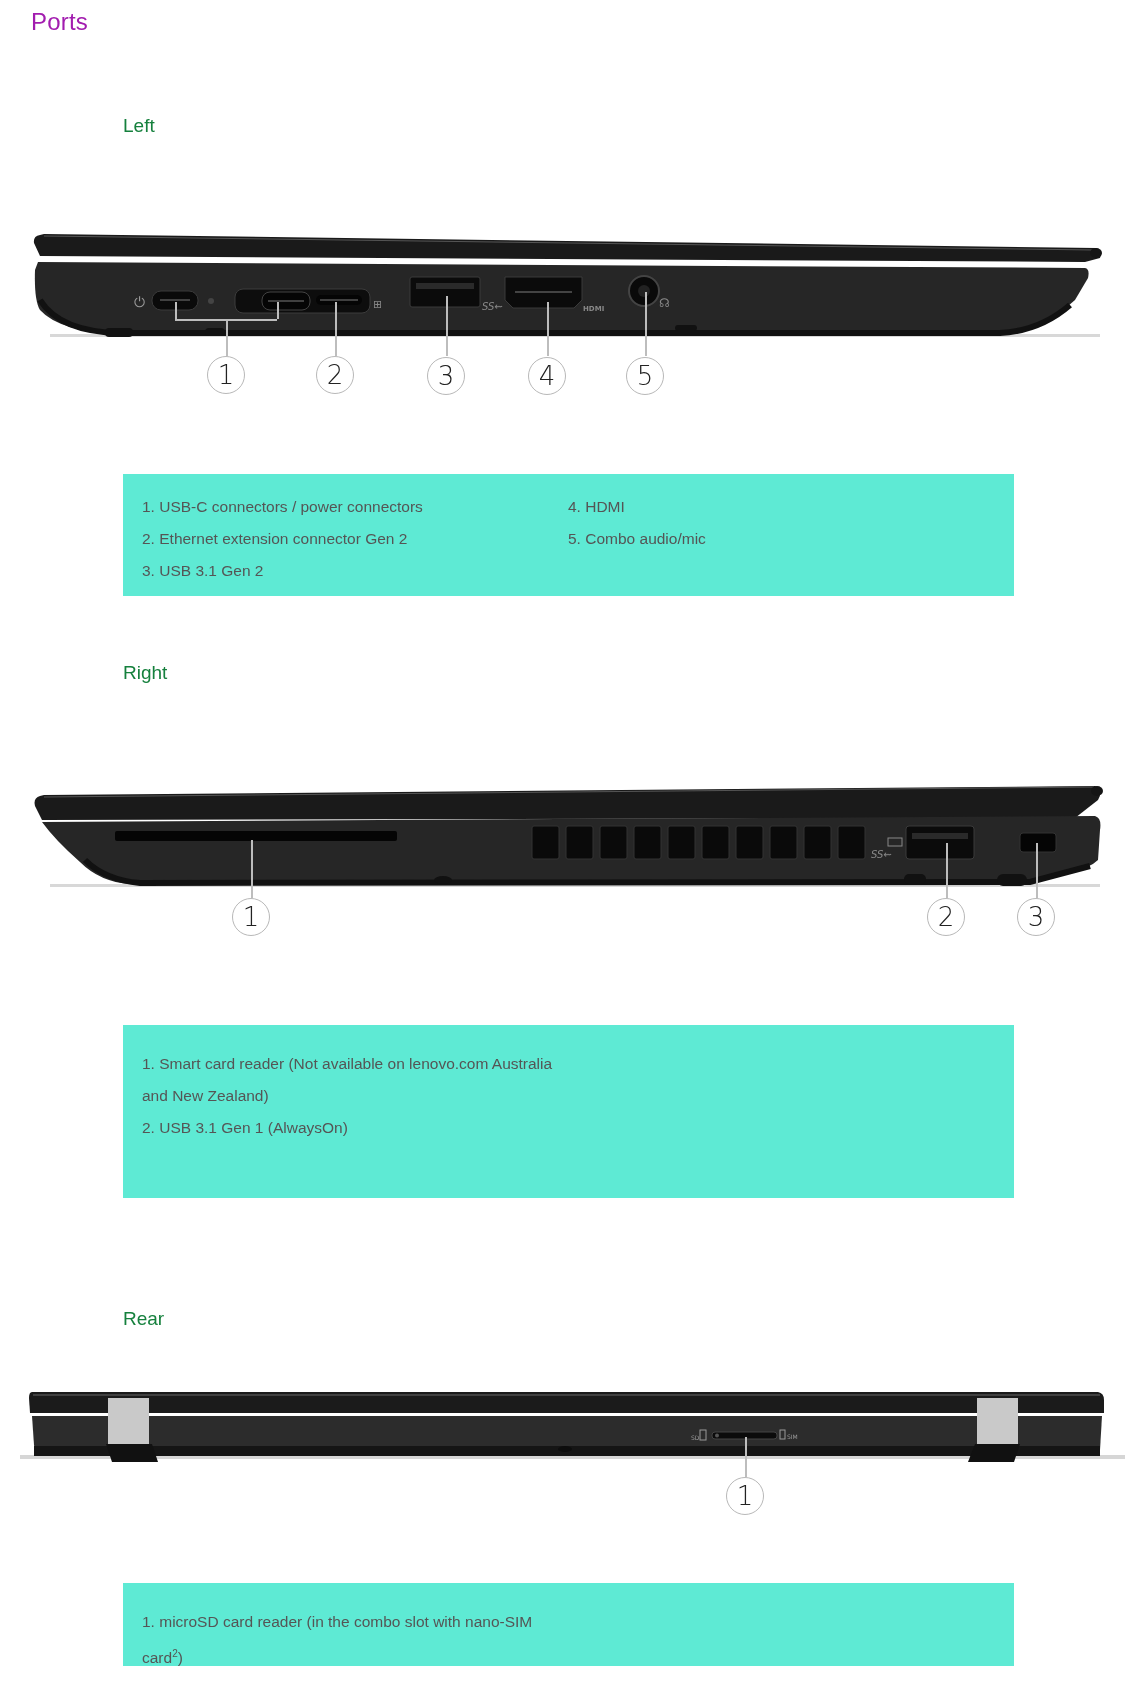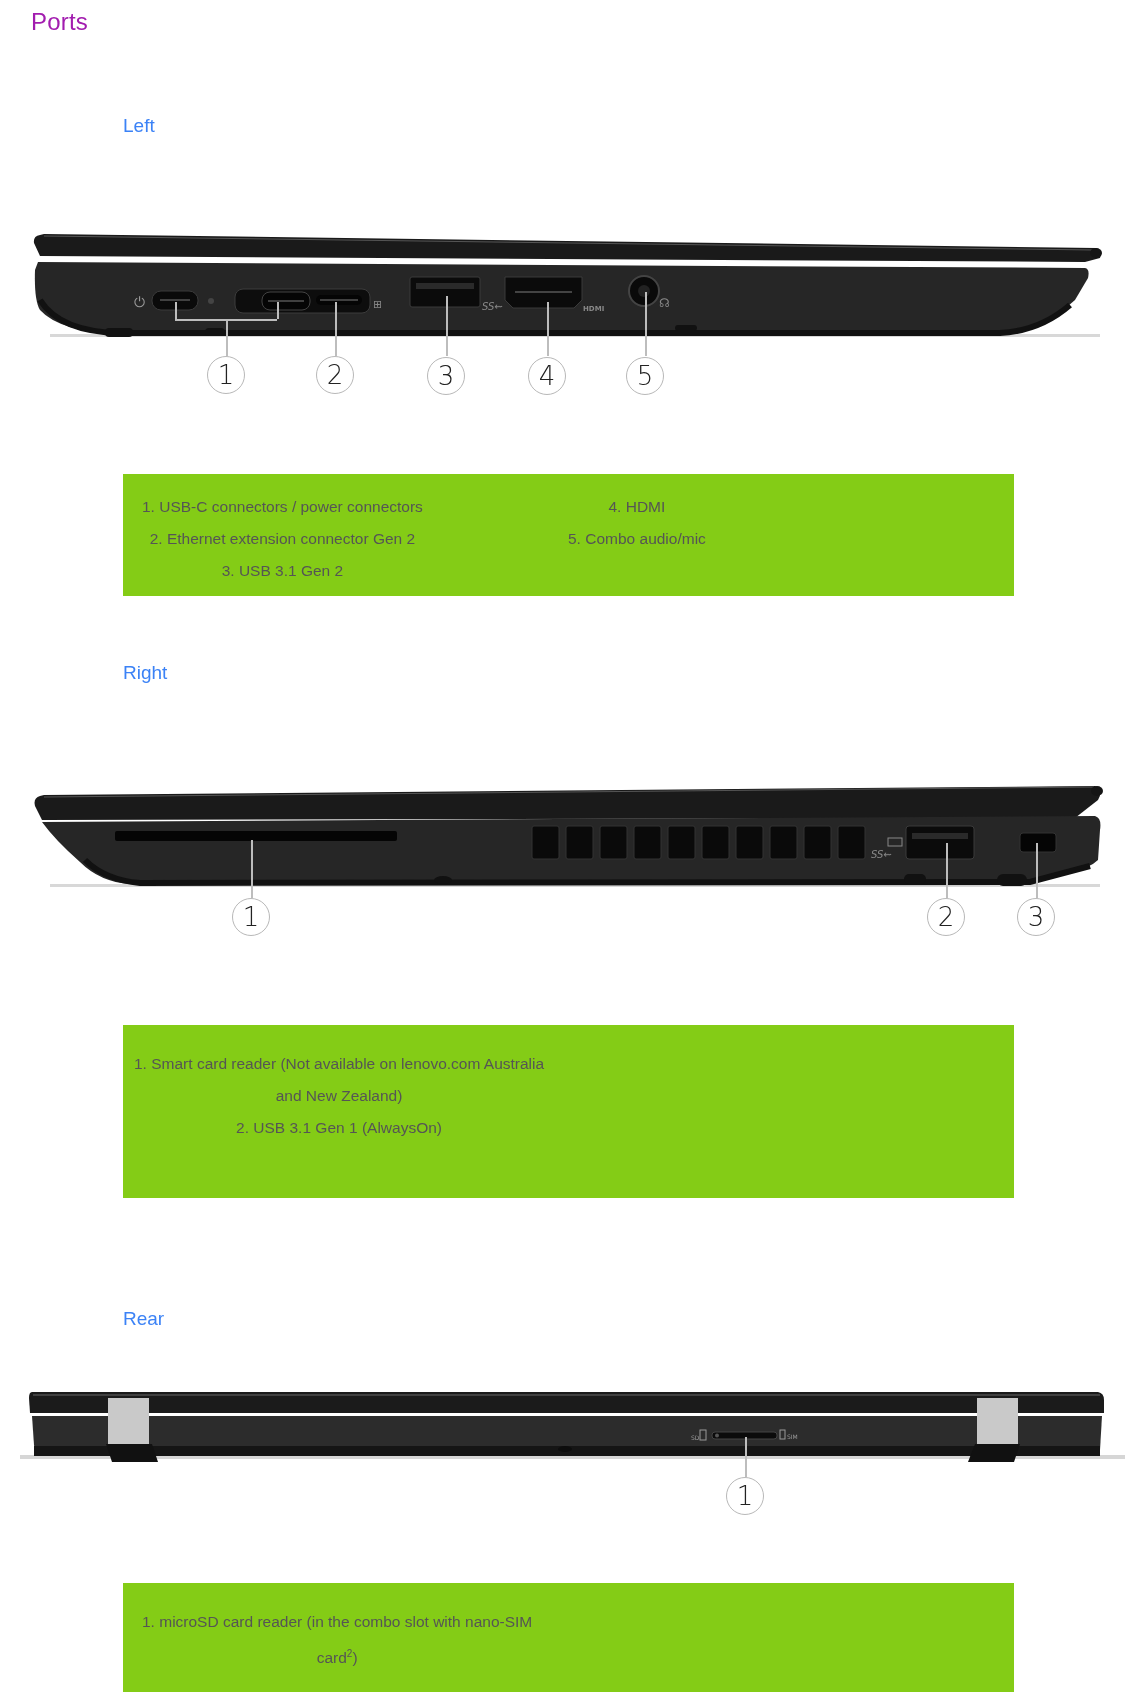--- a/index.html
+++ b/index.html
@@ -1,21 +1,21 @@
 <!DOCTYPE html>
 <html><head>
 <meta charset="utf-8">
 <style>
   html, body { margin:0; padding:0; background:#fff; }
   body { width:1136px; height:1708px; position:relative; overflow:hidden;
          font-family:"Liberation Sans", sans-serif; color:#555; }
   .abs { position:absolute; }
   .page-title { left:31px; top:8px; font-size:24px; color:#a21caf; font-weight:normal; margin:0; letter-spacing:0.2px; }
-  .section-title { left:123px; font-size:19px; color:#3b82f6; margin:0; font-weight:normal; }
-  .legend { position:absolute; left:123px; width:891px; background:#84cc16;text-align:center; }
+  .section-title { left:123px; font-size:19px; color:#15803d; margin:0; font-weight:normal; }
+  .legend { position:absolute; left:123px; width:891px; background:#5eead4; }
   .legend ul { list-style:none; margin:0; padding:0; position:absolute; }
   .legend li { font-size:15.5px; color:#555; line-height:32px; white-space:nowrap; }
   .legend li sup { font-size:10px; }
   .callout { position:absolute; width:38px; height:38px; border:1.5px solid #b8b8b8; border-radius:50%;
              background:#fff; box-sizing:border-box; text-align:center; line-height:36px;
              font-size:26px; color:#222; font-family:"DejaVu Sans", sans-serif; font-weight:300;
              transform:translate(-50%,-50%); }
   .leader { position:absolute; background:#bdbdbd; width:1.5px; }
   .hleader { position:absolute; background:#bdbdbd; height:1.5px; }
   svg.laptop { position:absolute; left:0; overflow:visible; }
@@ -138,21 +138,21 @@
 
 <div class="leader" style="left:251px; top:840px; height:58px;"></div>
 <div class="leader" style="left:946px; top:843px; height:55px;"></div>
 <div class="leader" style="left:1036px; top:843px; height:55px;"></div>
 
 <div class="callout" style="left:251px; top:917px;">1</div>
 <div class="callout" style="left:946px; top:917px;">2</div>
 <div class="callout" style="left:1036px; top:917px;">3</div>
 
 <div class="legend" style="top:1025px; height:173px;">
-  <ul style="left:11px; top:23px;">
+  <ul style="left:19px; top:23px;">
     <li>1. Smart card reader (Not available on lenovo.com Australia</li>
     <li>and New Zealand)</li>
     <li>2. USB 3.1 Gen 1 (AlwaysOn)</li>
   </ul>
 </div>
 
 <h2 class="abs section-title" style="top:1308px;">Rear</h2>
 
 <svg class="laptop" style="top:1380px;" width="1136" height="90" viewBox="0 1380 1136 90">
   <rect x="20" y="1455" width="1105" height="4" fill="#d6d6d6"></rect>
@@ -173,18 +173,18 @@
   <rect x="712" y="1432" width="65" height="7" rx="3" fill="#0b0b0b" stroke="#444"></rect>
   <circle cx="717" cy="1435.5" r="2" fill="#555"></circle>
   <rect x="780" y="1430" width="5" height="9" fill="none" stroke="#999" stroke-width="1"></rect>
   <text x="787" y="1439" fill="#999" font-size="6" font-family="DejaVu Sans, sans-serif">SIM</text>
   <ellipse cx="565" cy="1449" rx="7" ry="3" fill="#0d0d0d"></ellipse>
 </svg>
 
 <div class="leader" style="left:745px; top:1437px; height:40px;"></div>
 <div class="callout" style="left:745px; top:1496px;">1</div>
 
-<div class="legend" style="top:1583px; height:109px;text-decoration:underline;">
+<div class="legend" style="top:1583px; height:83px;text-decoration:underline;">
   <ul style="left:19px; top:23px;">
     <li>1. microSD card reader (in the combo slot with nano-SIM</li>
     <li><span>card</span><sup>2</sup><span>)</span></li>
   </ul>
 </div>
 
 </body></html>

